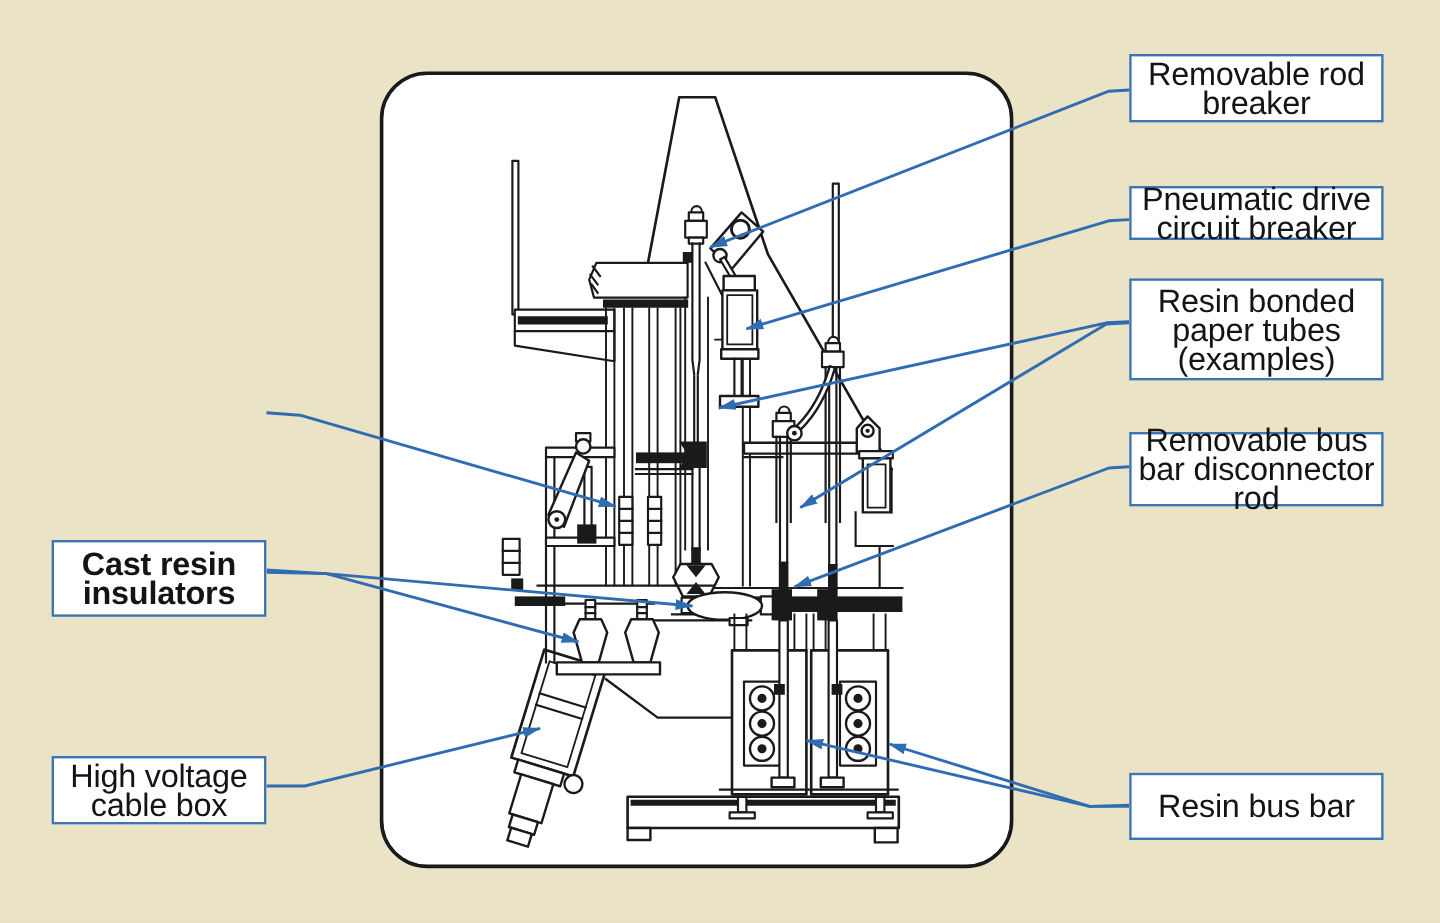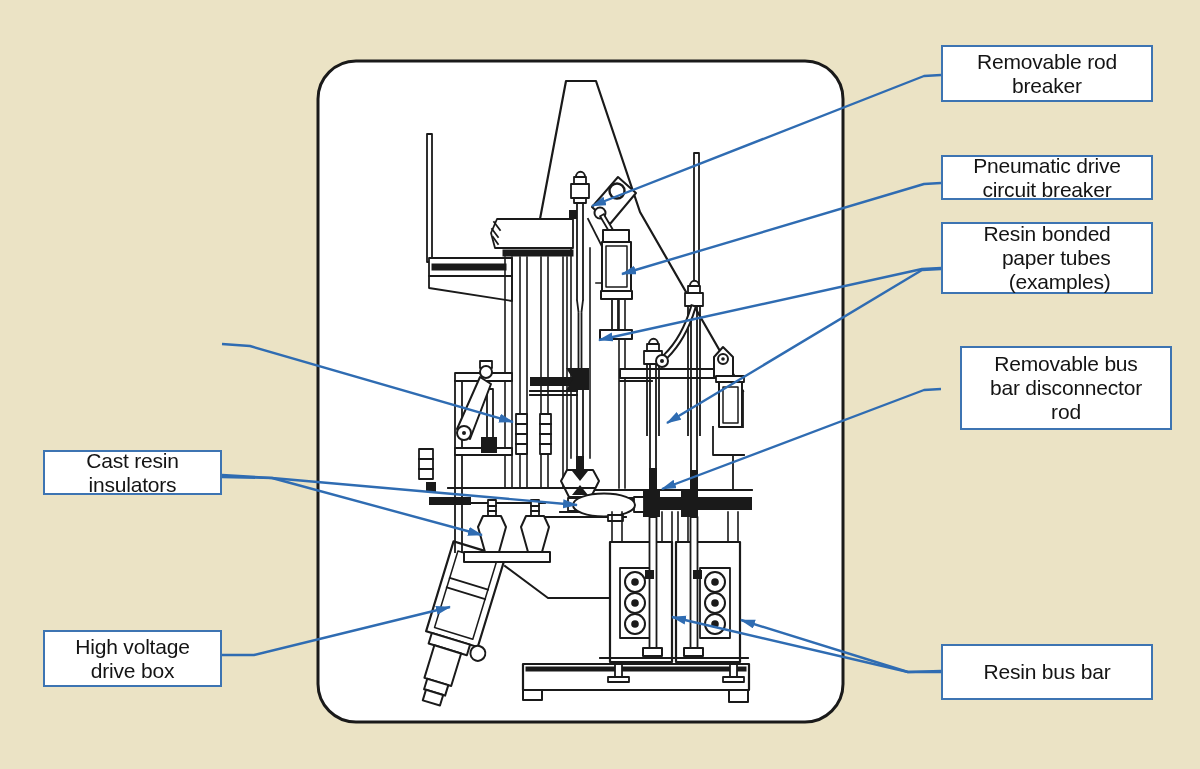--- a/index.html
+++ b/index.html
@@ -7,31 +7,31 @@
     --leader:#2f6cb2; --box-border:#3d74b2; --box-bg:#ffffff; --label-text:#141414;
   }
   html,body{margin:0;padding:0;}
   body{background:#d9d2b6;font-family:"Liberation Sans", sans-serif;}
   .stage{position:relative;width:1200px;height:769px;background:var(--page-bg);overflow:hidden;}
   .figure-svg{position:absolute;left:0;top:0;width:1200px;height:769px;}
   .callout{
     position:absolute;display:flex;align-items:center;justify-content:center;
     background:var(--box-bg);border:2.5px solid var(--box-border);
     box-sizing:border-box;text-align:center;color:var(--label-text);
-    font-size:21px;line-height:24px;white-space:pre-line;letter-spacing:-0.2px;
+    font-size:27px;line-height:24px;white-space:pre-line;letter-spacing:-0.2px;
   }
   .callout.right{left:941px;width:212px;}
   .callout.left{left:43px;width:179px;}
   #co-rod-breaker{top:45px;height:57px;}
   #co-pneumatic{top:155px;height:45px;}
-  #co-resin{top:222px;height:72px;text-align:right;}
-  #co-busrod{top:346px;height:84px;margin-left:19px;}
+  #co-resin{top:232px;height:85px;}
+  #co-busrod{top:360px;height:62px;}
   #co-double{top:644px;height:56px;}
   #co-ct{top:320px;height:57px;}
-  #co-cast{top:450px;height:45px;}
+  #co-cast{top:450px;height:64px;font-weight:bold;}
   #co-hv{top:630px;height:57px;}
 </style>
 </head>
 <body>
 
 <div class="stage">
 
   <svg class="figure-svg" viewBox="0 0 1200 769">
     <defs>
       <marker id="arw" markerUnits="userSpaceOnUse" markerWidth="18" markerHeight="12" refX="14" refY="4.5" orient="auto">
@@ -257,14 +257,14 @@
   <div class="callout right" id="co-resin">Resin bonded
 paper tubes
 (examples)</div>
   <div class="callout right" id="co-busrod">Removable bus
 bar disconnector
 rod</div>
   <div class="callout right" id="co-double">Resin bus bar</div>
   <div class="callout left" id="co-cast">Cast resin
 insulators</div>
   <div class="callout left" id="co-hv">High voltage
-drive box</div>
+cable box</div>
 </div>
 
 </body></html>

